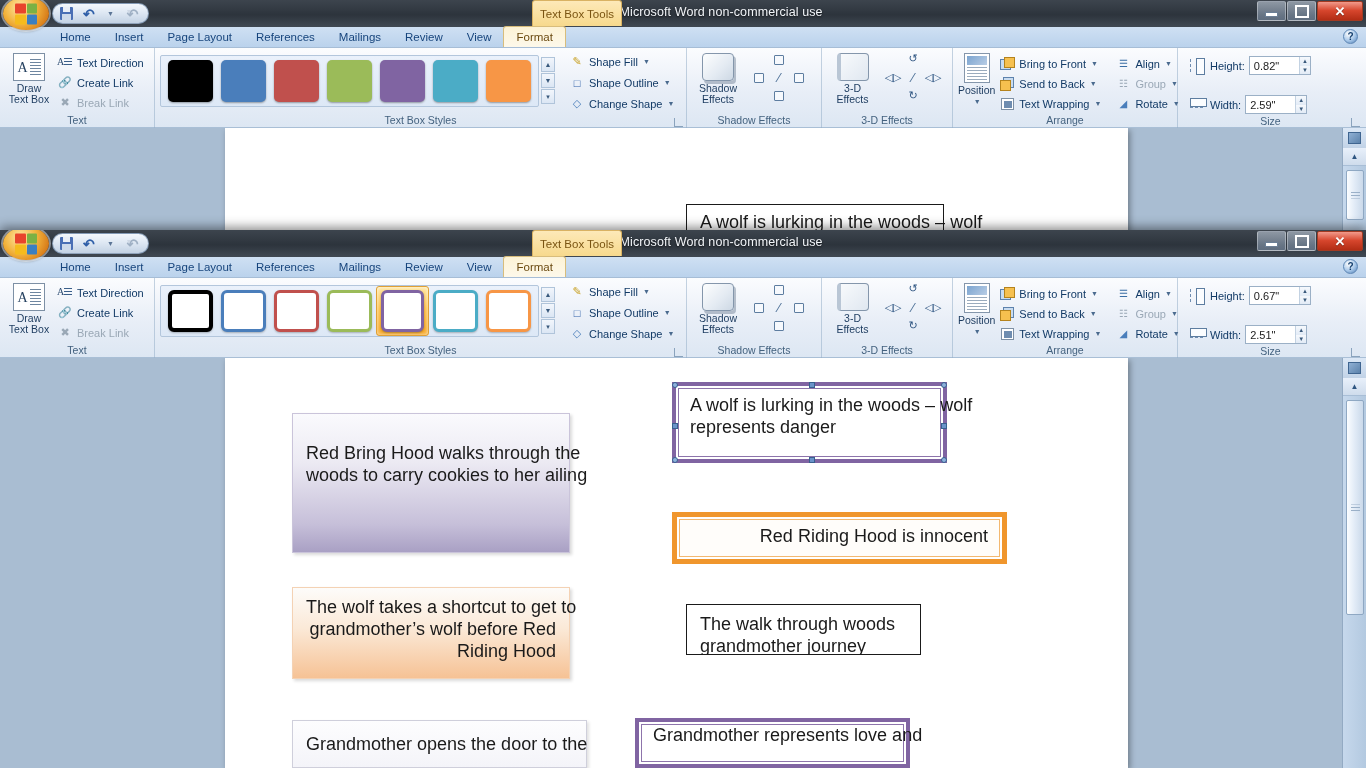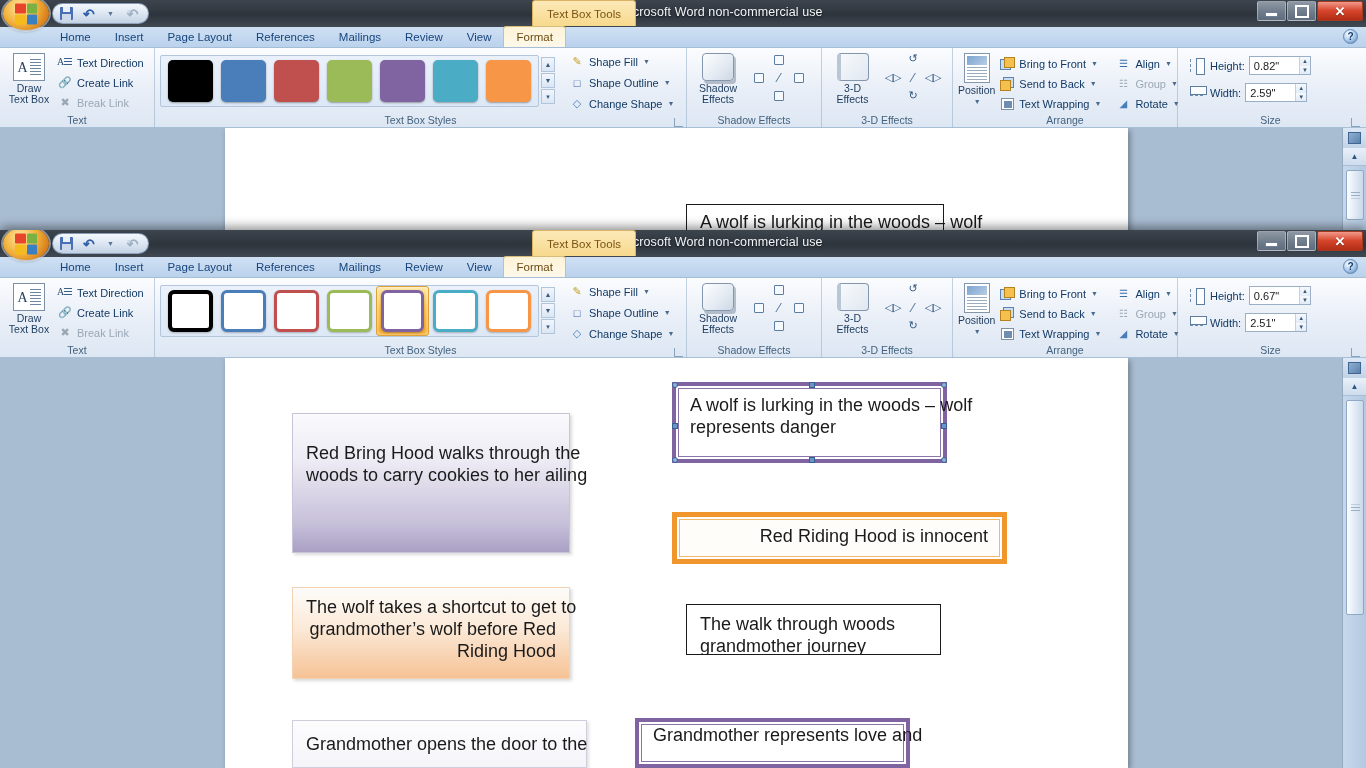--- a/index.html
+++ b/index.html
@@ -71,21 +71,21 @@
   .redo-ico{ color:#9fb0c4; font-size:14px; font-weight:bold; line-height:1;}
   .tiny-caret{ font-size:7px; color:#5b7596; }
   .qat-drop{ position:absolute; left:127px; top:7px; font-size:8px; color:#cfd9e6; z-index:6;}
 
   .title-text{
     position:absolute; left:0; right:0; top:5px; text-align:center;
     font-size:12.5px; color:#f2f5f9; z-index:4; letter-spacing:0.1px;
     text-shadow:0 1px 2px rgba(0,0,0,0.65);
   }
   .ctx-tab-label{
-    position:absolute; left:532px; top:0px; width:104px; height:26px;
+    position:absolute; left:532px; top:0px; width:90px; height:26px;
     display:flex; align-items:center; justify-content:center;
     font-size:11.5px; color:#7a5412;
     background:linear-gradient(180deg,#fde9b8 0%,#f7d98d 100%);
     border:1px solid #d9b263; border-bottom:none;
     border-radius:3px 3px 0 0;
     z-index:5;
   }
   .wincontrols{ position:absolute; right:3px; top:1px; display:flex; gap:1px; z-index:7; }
   .wc{
     width:29px; height:20px; border-radius:2px;
@@ -254,21 +254,21 @@
   .ai-bf:before{content:"";position:absolute;left:1px;top:3px;width:9px;height:9px;background:#c9dcf0;border:1px solid #5d82ad;}
   .ai-bf:after{content:"";position:absolute;left:5px;top:1px;width:9px;height:9px;background:#f6c04f;border:1px solid #b5831d;}
   .ai-sb{position:relative;}
   .ai-sb:before{content:"";position:absolute;left:4px;top:1px;width:9px;height:9px;background:#c9dcf0;border:1px solid #5d82ad;}
   .ai-sb:after{content:"";position:absolute;left:1px;top:4px;width:9px;height:9px;background:#f6c04f;border:1px solid #b5831d;}
   .ai-tw{position:relative;background:#fff;width:13px;height:12px;border:1px solid #7d90a5;}
   .ai-tw:after{content:"";position:absolute;left:2px;top:2px;width:8px;height:7px;background:#6f8db0;}
   .caret{ font-size:7px;color:#4a6party;color:#4a6a8e; margin-left:1px;}
 
   
-  .size-rows{ display:flex;flex-direction:column;gap:8px;padding:5px 4px 0 6px;}
+  .size-rows{ display:flex;flex-direction:column;gap:20px;padding:5px 4px 0 6px;}
   .size-row{ display:flex;align-items:center;gap:4px; font-size:11px;color:#123a66;}
   .size-ico{ width:17px;height:16px;position:relative;}
   .size-ico.h:before{content:"";position:absolute;left:7px;top:0;width:7px;height:15px;border:1px solid #5d7da0;background:#fbfdff;}
   .size-ico.h:after{content:"";position:absolute;left:1px;top:1px;width:4px;height:13px;
     border-left:1px dashed #6f8db0;}
   .size-ico.w:before{content:"";position:absolute;left:1px;top:1px;width:15px;height:7px;border:1px solid #5d7da0;background:#fbfdff;}
   .size-ico.w:after{content:"";position:absolute;left:1px;bottom:1px;width:13px;height:4px;border-top:1px dashed #6f8db0;}
   .spin{
     display:flex; align-items:stretch;
     border:1px solid #9bb0c6; background:#fff; height:19px; width:62px;
@@ -907,21 +907,21 @@
       </div>
 
       <div style="position:absolute; left:447px; top:154px; width:335px; height:52px;
            border:5px solid #f0962d; background:#fff; box-sizing:border-box;">
         <div style="position:absolute;inset:2px;border:1px solid #f3b870;background:#fffdfa;"></div>
         <div class="tbx" style="position:absolute;left:0;top:0;right:0;padding:8px 14px;text-align:right;">
           <span class="ln">Red Riding Hood is innocent</span>
         </div>
       </div>
 
-      <div class="tbx" style="left:461px; top:246px; width:255px; height:51px;
+      <div class="tbx" style="left:461px; top:246px; width:235px; height:51px;
            background:#fff; border:1px solid #1a1a1a; padding-top:8px; overflow:hidden;">
         <span class="ln">The walk through  woods</span>
         <span class="ln">grandmother journey</span>
       </div>
 
       <div style="position:absolute; left:410px; top:360px; width:275px; height:50px;
            border:4px solid #8064a2; background:#fff; box-sizing:border-box;">
         <div style="position:absolute;inset:2px;border:1px solid #8d74ab;"></div>
         <div class="tbx" style="position:absolute;left:0;top:0;right:0;padding:2px 14px;">
           <span class="ln">Grandmother represents love and</span>

